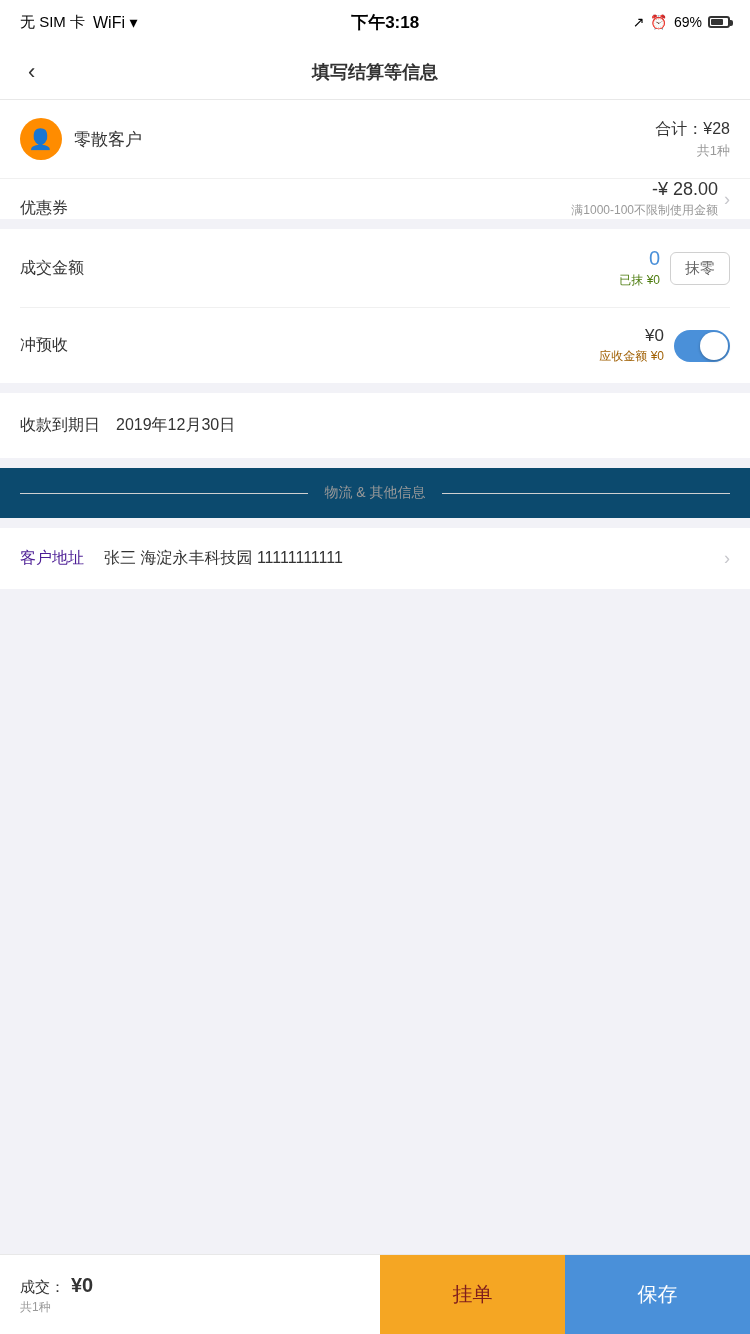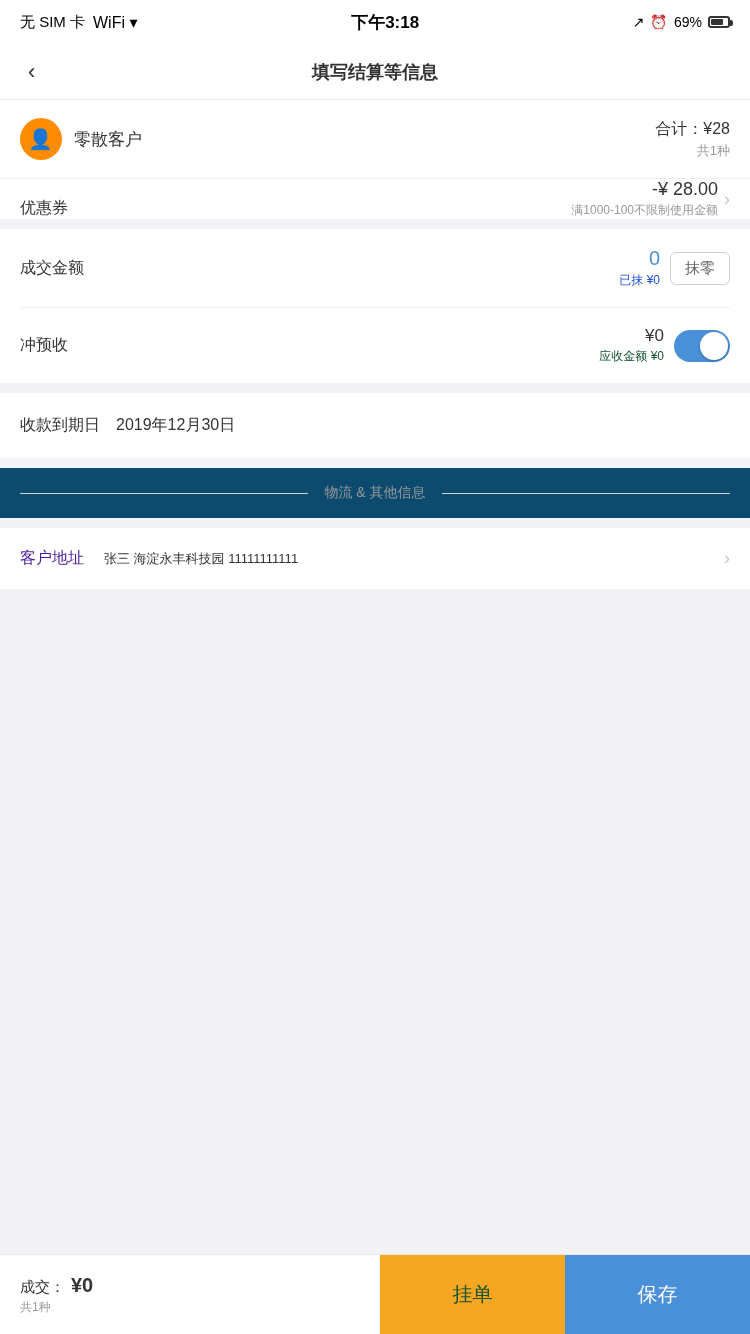--- a/index.html
+++ b/index.html
@@ -190,21 +190,21 @@
     .amount-block {
       text-align: right;
     }
     .amount-value {
       font-size: 20px;
       color: #4a90d9;
       font-weight: 500;
     }
     .amount-sub {
       font-size: 12px;
-      color: #1d4ed8;
+      color: #4d7c0f;
       margin-top: 2px;
     }
     .round-zero-btn {
       border: 1px solid #d0d0d0;
       border-radius: 6px;
       padding: 6px 14px;
       font-size: 15px;
       color: #666;
       background: #fff;
       cursor: pointer;
@@ -214,21 +214,21 @@
     .precharge-amount {
       text-align: right;
     }
     .precharge-value {
       font-size: 17px;
       color: #333;
       font-weight: 500;
     }
     .precharge-sub {
       font-size: 12px;
-      color: #14532d;
+      color: #a16207;
       margin-top: 2px;
     }
 
     
     .toggle {
       width: 56px; height: 32px;
       border-radius: 16px;
       background: #4a90d9;
       position: relative;
       cursor: pointer;
@@ -318,21 +318,21 @@
       display: flex;
       align-items: center;
       gap: 20px;
     }
     .address-label {
       font-size: 16px;
       color: #4c1d95;
       flex-shrink: 0;
     }
     .address-value {
-      font-size: 13px;
+      font-size: 16px;
       color: #333;
     }
 
     
     .bottom-spacer {
       height: 220px;
       background: #f2f2f7;
     }
 
     
@@ -370,21 +370,21 @@
       margin-top: 2px;
     }
     .btn-hold {
       width: 185px;
       height: 80px;
       background: #f5a623;
       display: flex;
       align-items: center;
       justify-content: center;
       font-size: 20px;
-      color: #14532d;
+      color: #7f1d1d;
       font-weight: 500;
       cursor: pointer;
     }
     .btn-save {
       width: 185px;
       height: 80px;
       background: #4a90d9;
       display: flex;
       align-items: center;
       justify-content: center;

